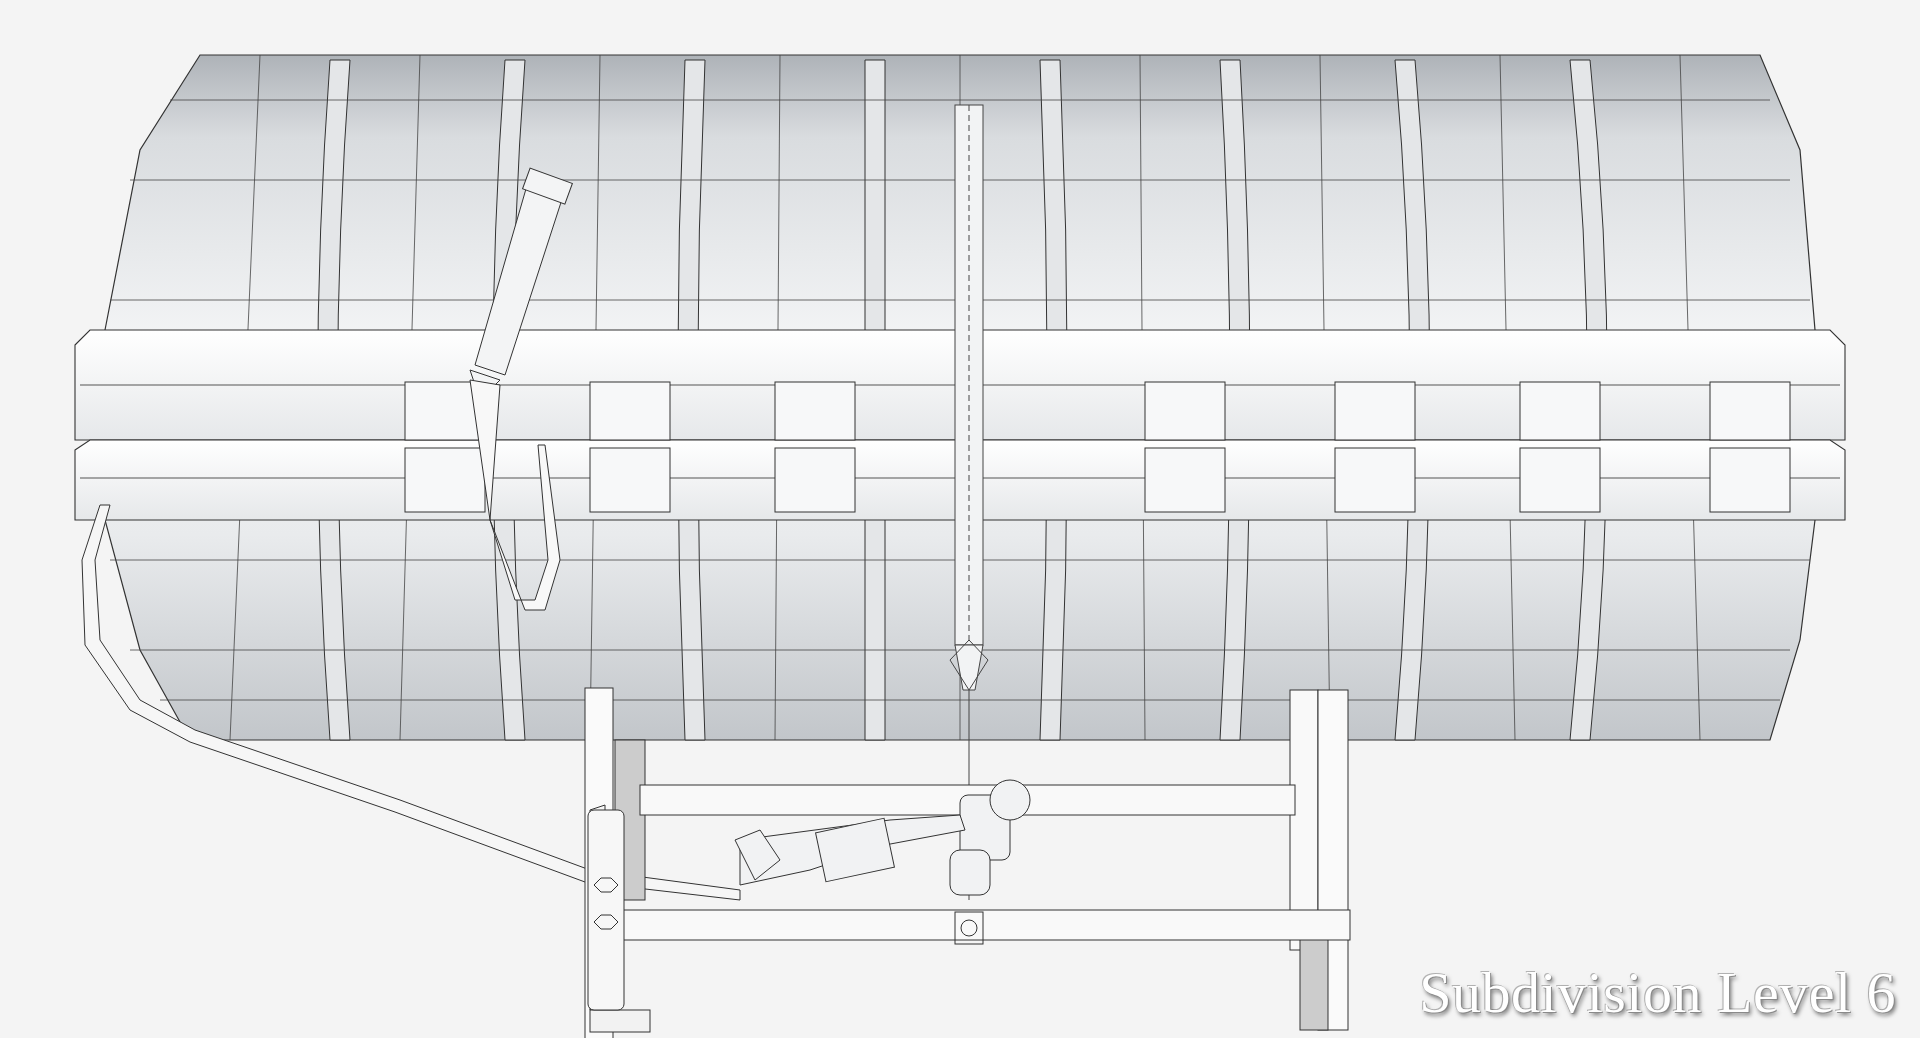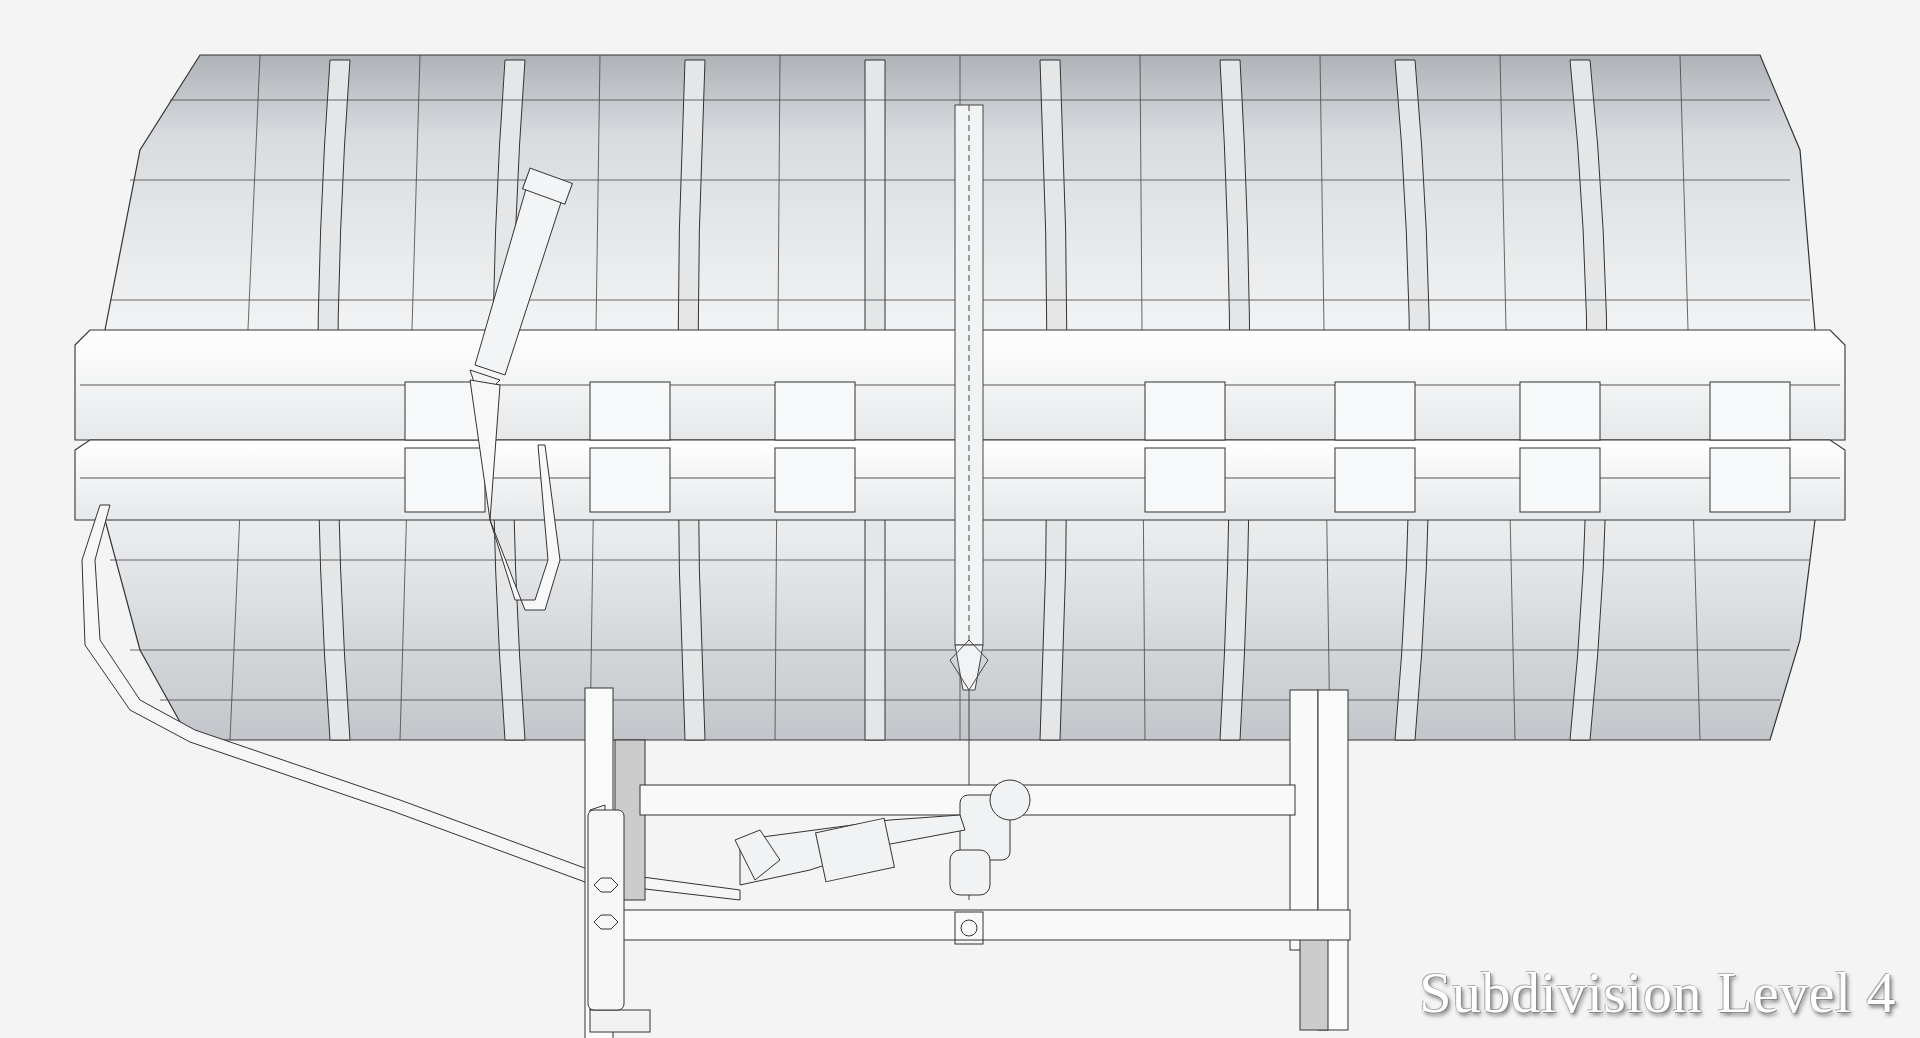--- a/index.html
+++ b/index.html
@@ -125,13 +125,13 @@
   </g>
 
   <g stroke="#333" stroke-width="1" fill="#f7f7f7">
     <path d="M590 810 L605 805 L605 1000 L590 1010 Z"></path>
     <rect x="588" y="810" width="36" height="200" rx="6"></rect>
     <polygon points="594,885 601,878 611,878 618,885 611,892 601,892" fill="none"></polygon>
     <polygon points="594,922 601,915 611,915 618,922 611,929 601,929" fill="none"></polygon>
   </g>
 </svg>
 
-<div class="caption">Subdivision Level 4</div>
+<div class="caption">Subdivision Level 6</div>
 
 </body></html>

